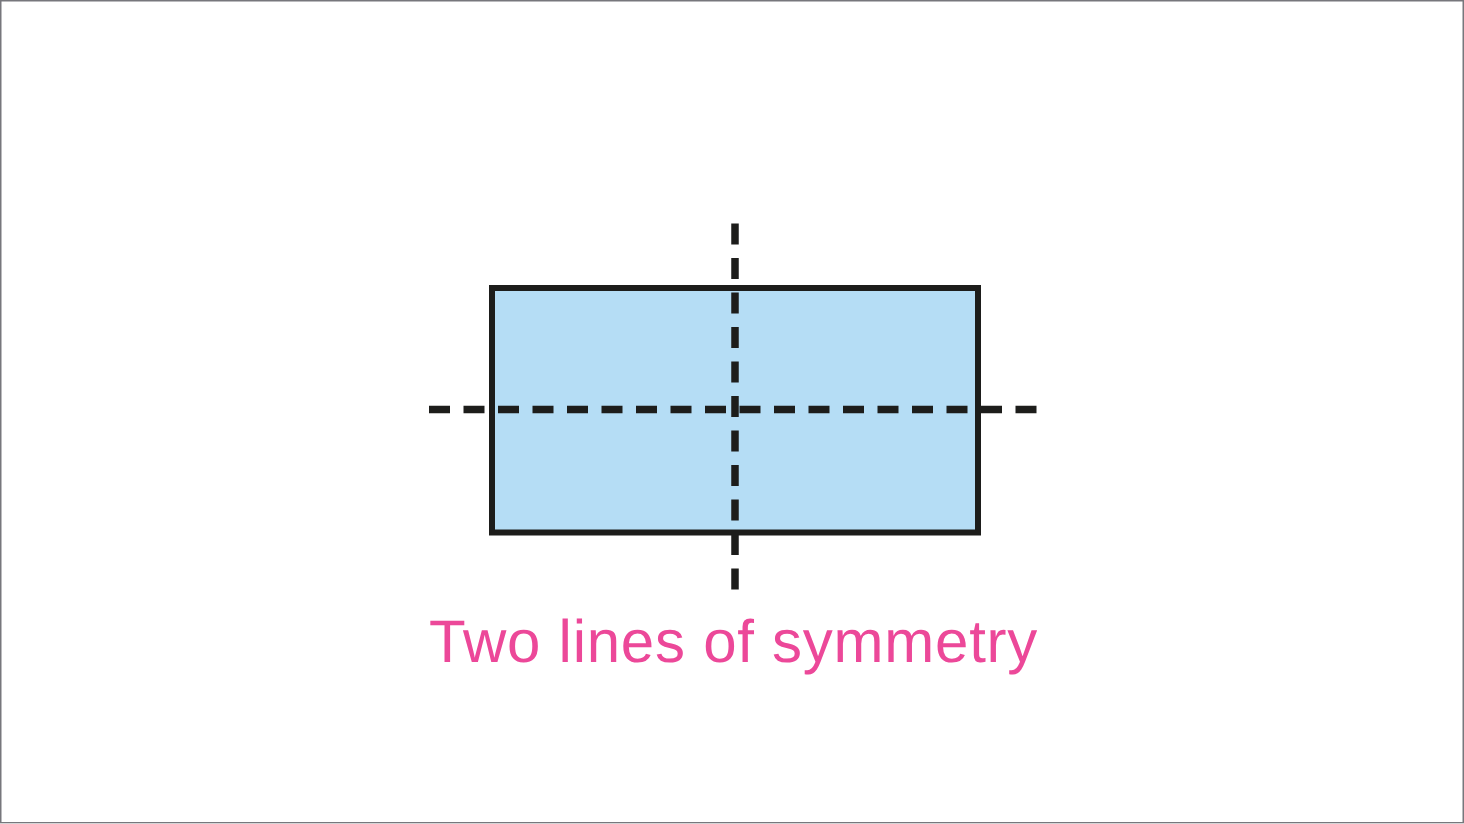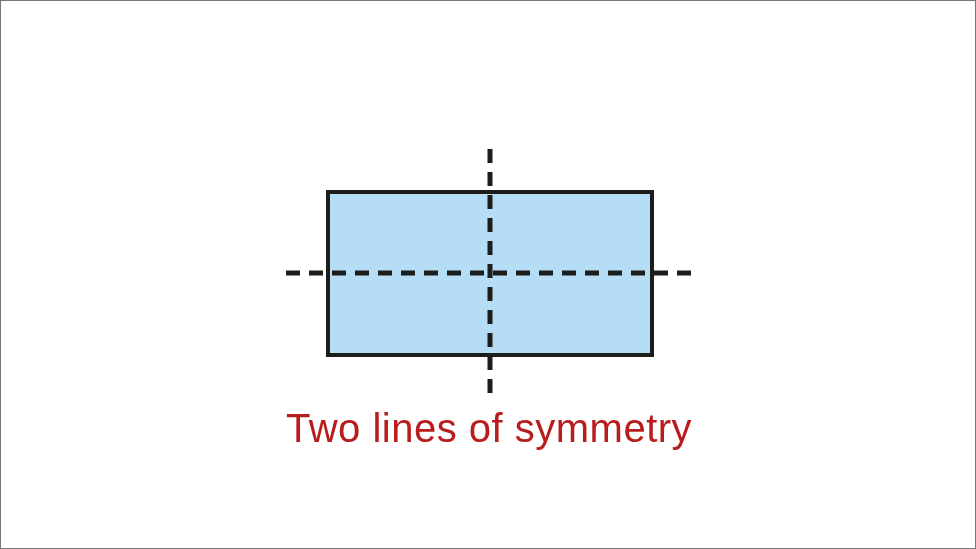--- a/index.html
+++ b/index.html
@@ -26,21 +26,21 @@
     display: block;
   }
   .caption {
     position: absolute;
     left: 0;
     top: 405px;
     width: 976px;
     text-align: center;
     font-size: 40px;
     line-height: 1.1;
-    color: #b91c1c;
+    color: #ec4899;
     letter-spacing: 0.5px;
     user-select: none;
   }
 </style>
 </head>
 <body>
 
 <div class="canvas">
 
   <svg class="diagram-svg" viewBox="0 0 976 549" xmlns="http://www.w3.org/2000/svg">

